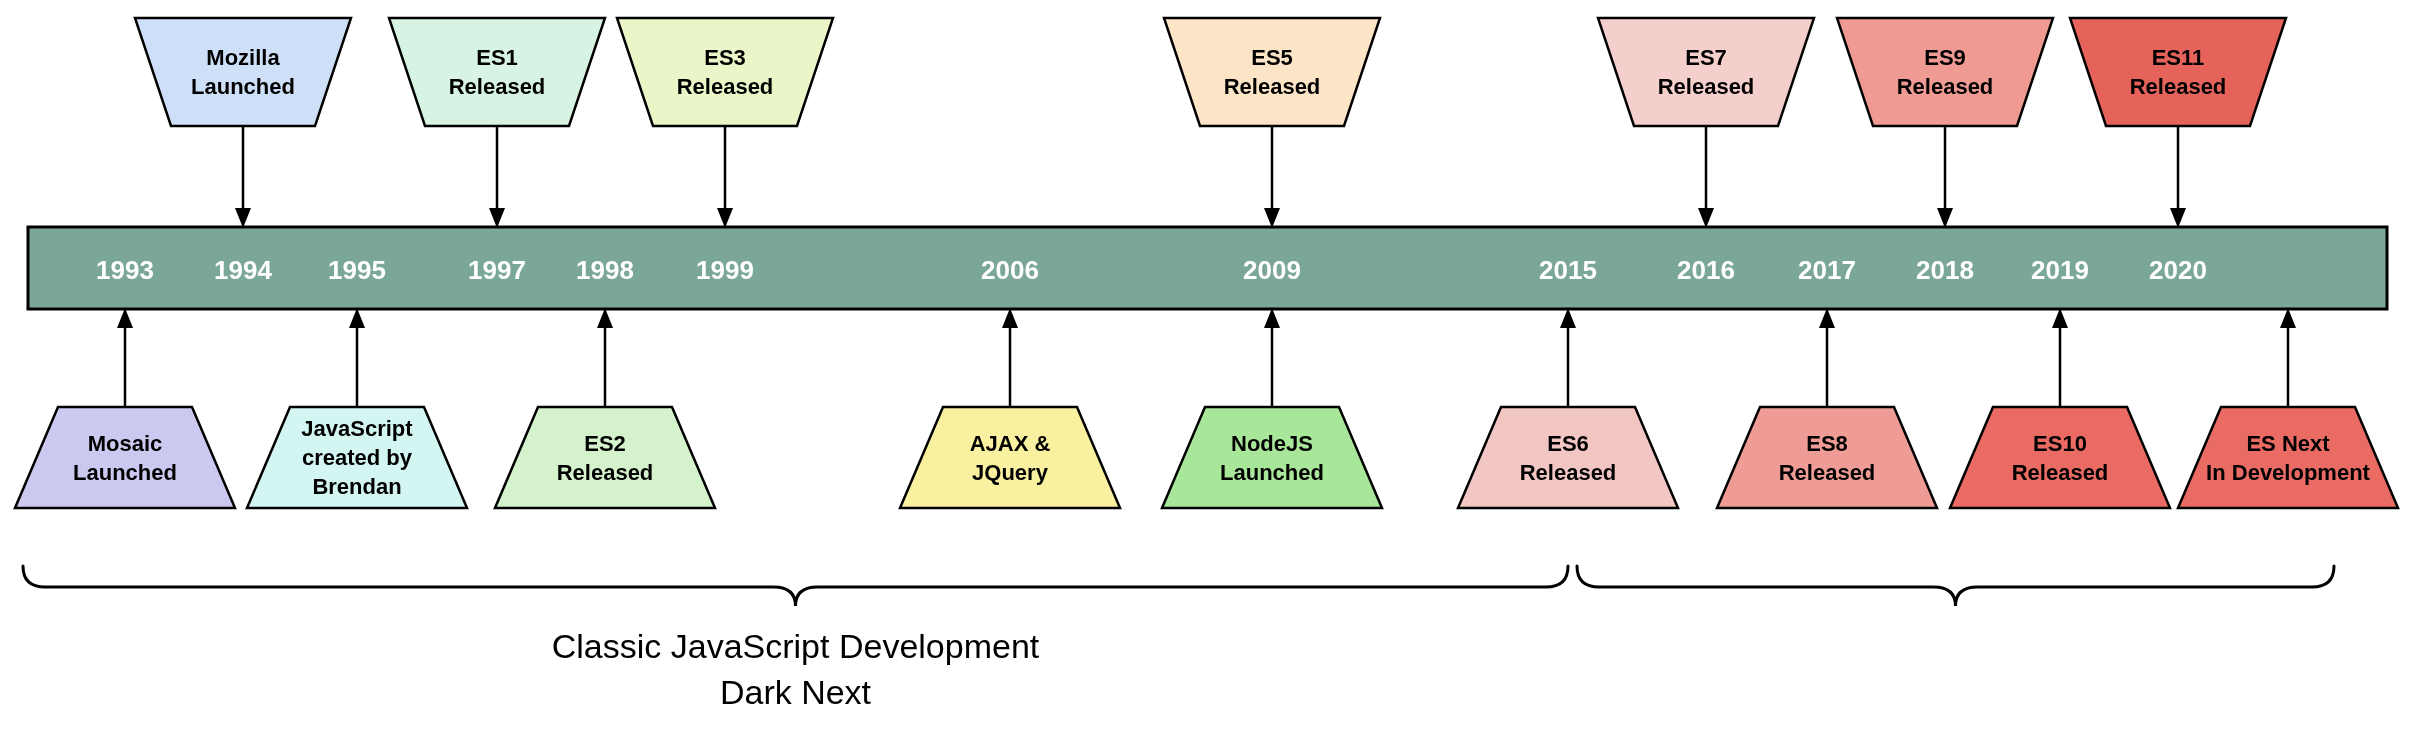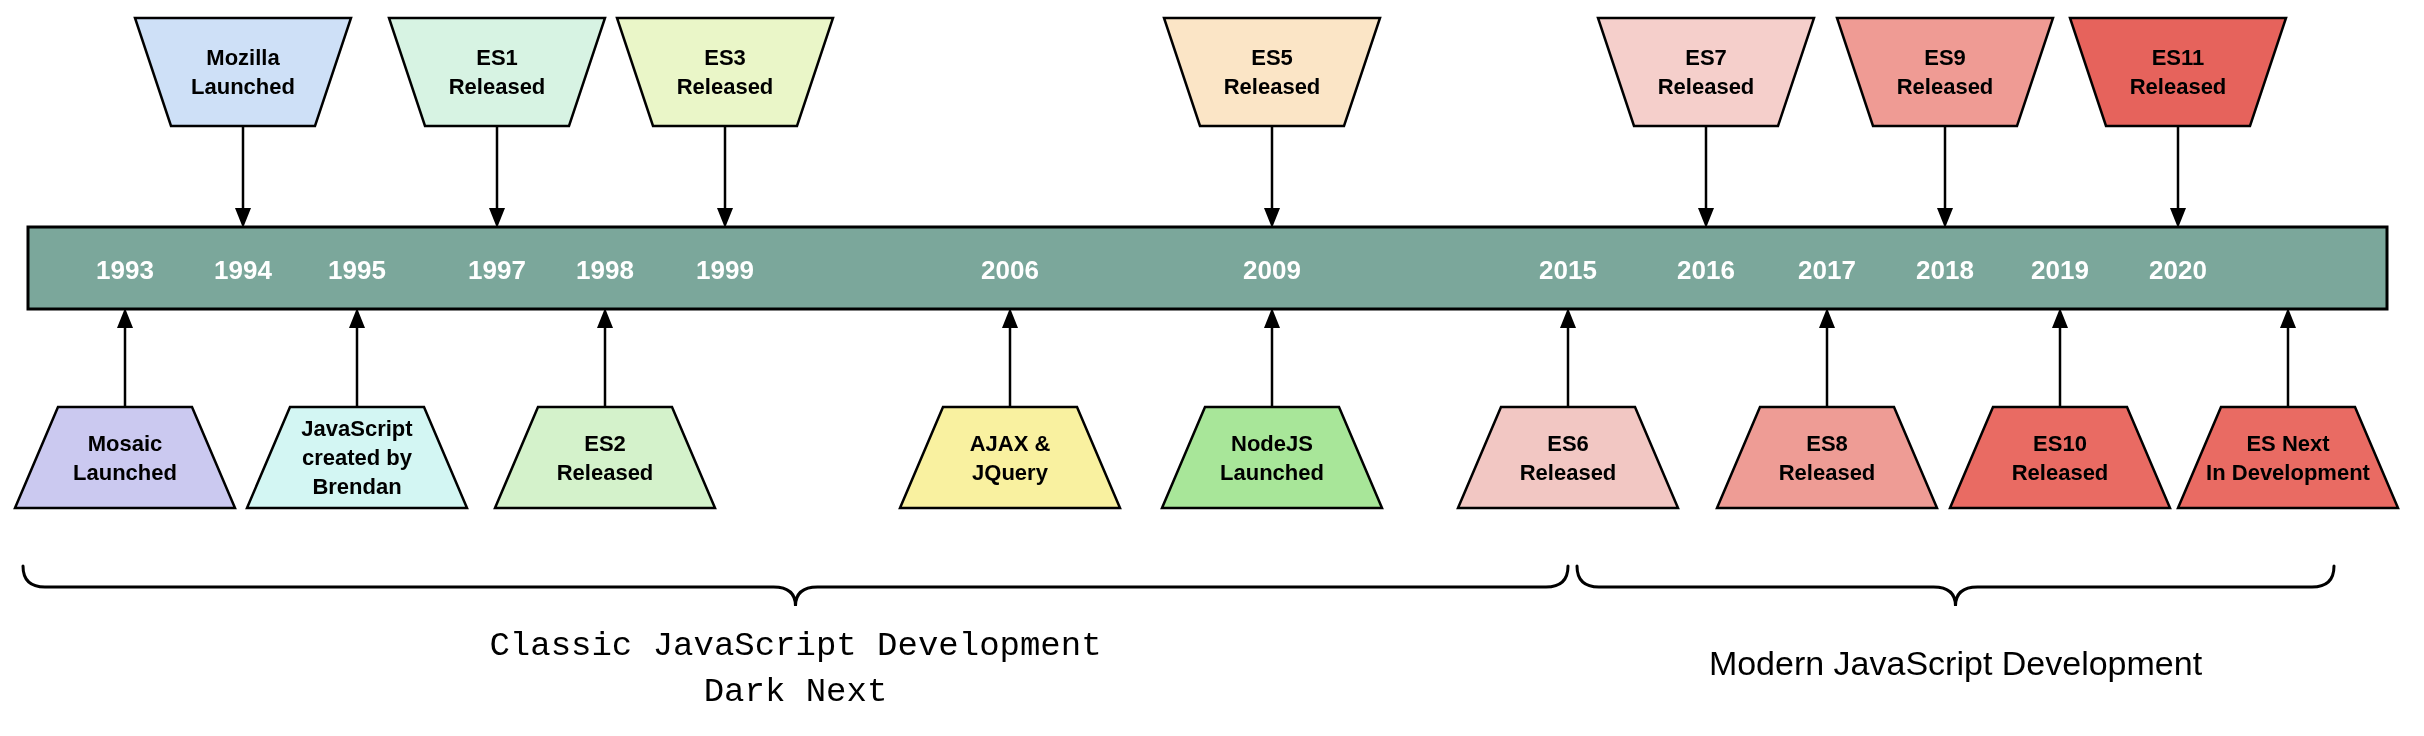--- a/index.html
+++ b/index.html
@@ -165,20 +165,17 @@
           <text x="2288" y="443" text-anchor="middle" dominant-baseline="central" class="shape-label">ES Next</text>
           <text x="2288" y="472" text-anchor="middle" dominant-baseline="central" class="shape-label">In Development</text>
         </g>
       </g>
     <g id="braces-group">
         <path d="M 23 566 Q 23 587 45 587 L 773.5 587 Q 795.5 587 795.5 606 Q 795.5 587 817.5 587 L 1546 587 Q 1568 587 1568 566" fill="none" stroke="#000" stroke-width="3" stroke-linecap="round"></path>
         <path d="M 1577 566 Q 1577 587 1599 587 L 1933.5 587 Q 1955.5 587 1955.5 606 Q 1955.5 587 1977.5 587 L 2312 587 Q 2334 587 2334 566" fill="none" stroke="#000" stroke-width="3" stroke-linecap="round"></path>
       </g>
   </svg>
 
-  <div class="era-label" id="era-label-0" style="left: 795.5px; top: 623px; font-family: Liberation Mono, monospace;">
+  <div class="era-label" id="era-label-0" style="left: 795.5px; top: 623px;">
     <div>Classic JavaScript Development</div>
     <div>Dark Next</div>
-  </div>
-  <div class="era-label" id="era-label-1" style="left: 1955.5px; top: 640px;">
-    <div>Modern JavaScript Development</div>
   </div>
 </div>
 
 </body></html>

